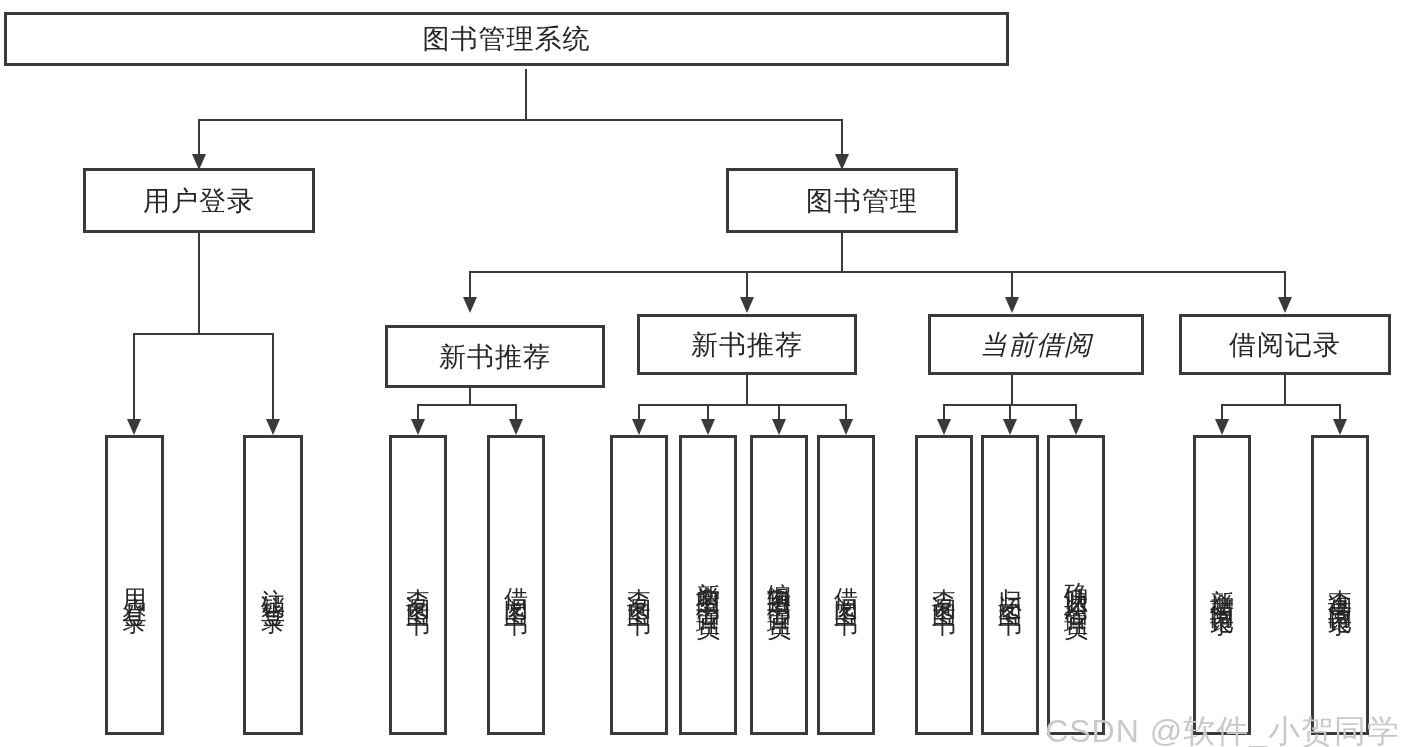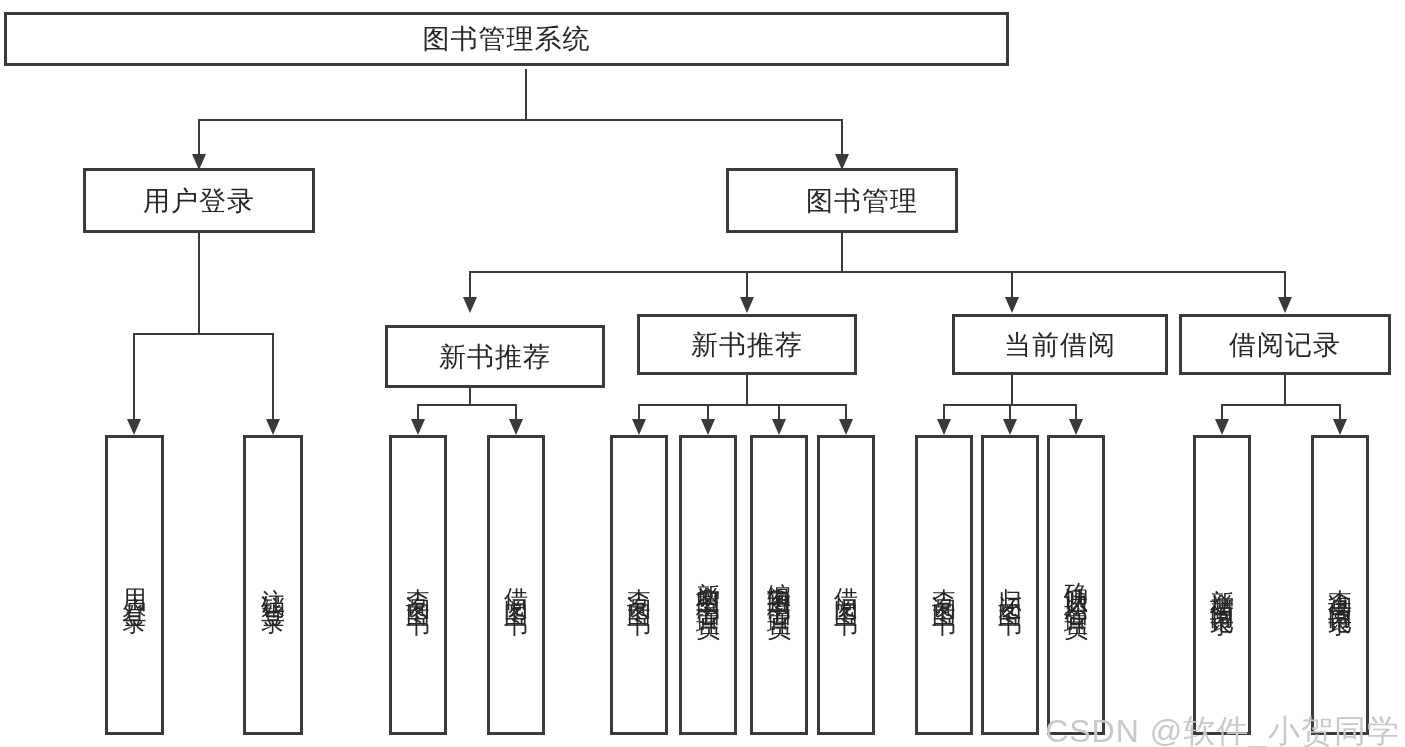--- a/index.html
+++ b/index.html
@@ -130,21 +130,21 @@
   <div class="box" style="left:726px;top:168px;width:232px;height:65px;padding-left:40px;">
     <span>图书管理</span>
   </div>
 
   <div class="box" style="left:359px;top:325px;width:220px;height:63px;margin-left:26px;">
     <span>新书推荐</span>
   </div>
   <div class="box" style="left:637px;top:314px;width:220px;height:61px;">
     <span>新书推荐</span>
   </div>
-  <div class="box" style="left:952px;top:314px;width:216px;height:61px;">
+  <div class="box" style="left:928px;top:314px;width:216px;height:61px;font-style:italic;">
     <span>当前借阅</span>
   </div>
   <div class="box" style="left:1179px;top:314px;width:212px;height:61px;">
     <span>借阅记录</span>
   </div>
 
   <div class="box leaf" style="left:105px;top:435px;width:59px;height:300px;">
     <span class="vtext">用户登录</span>
   </div>
   <div class="box leaf" style="left:243px;top:435px;width:60px;height:300px;">

